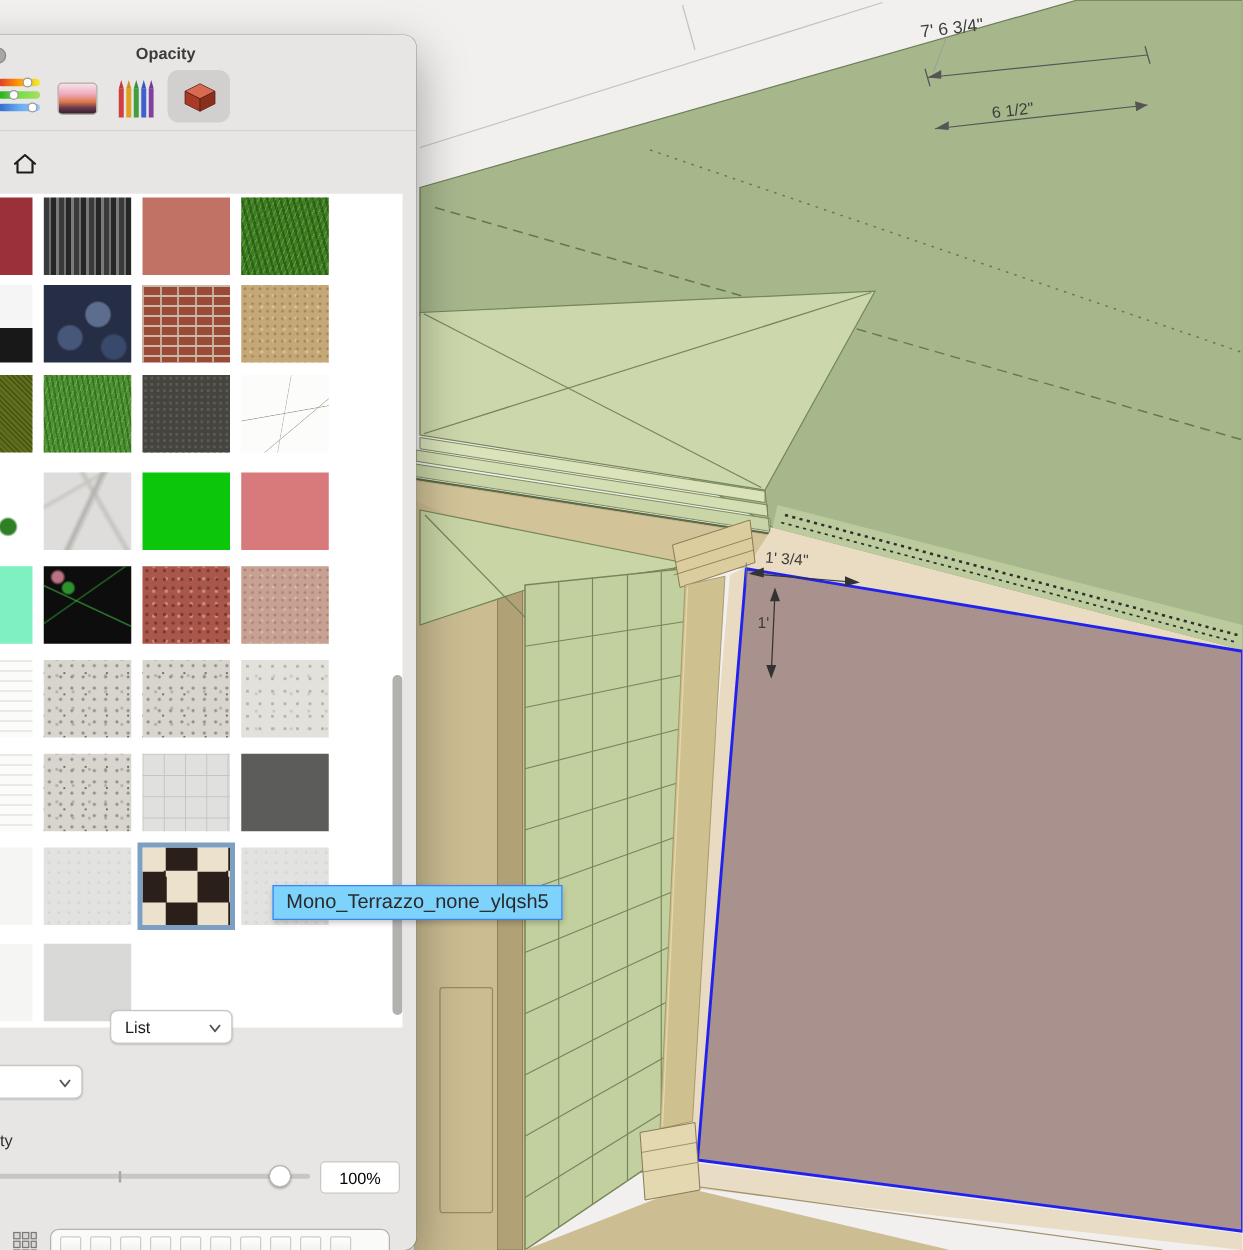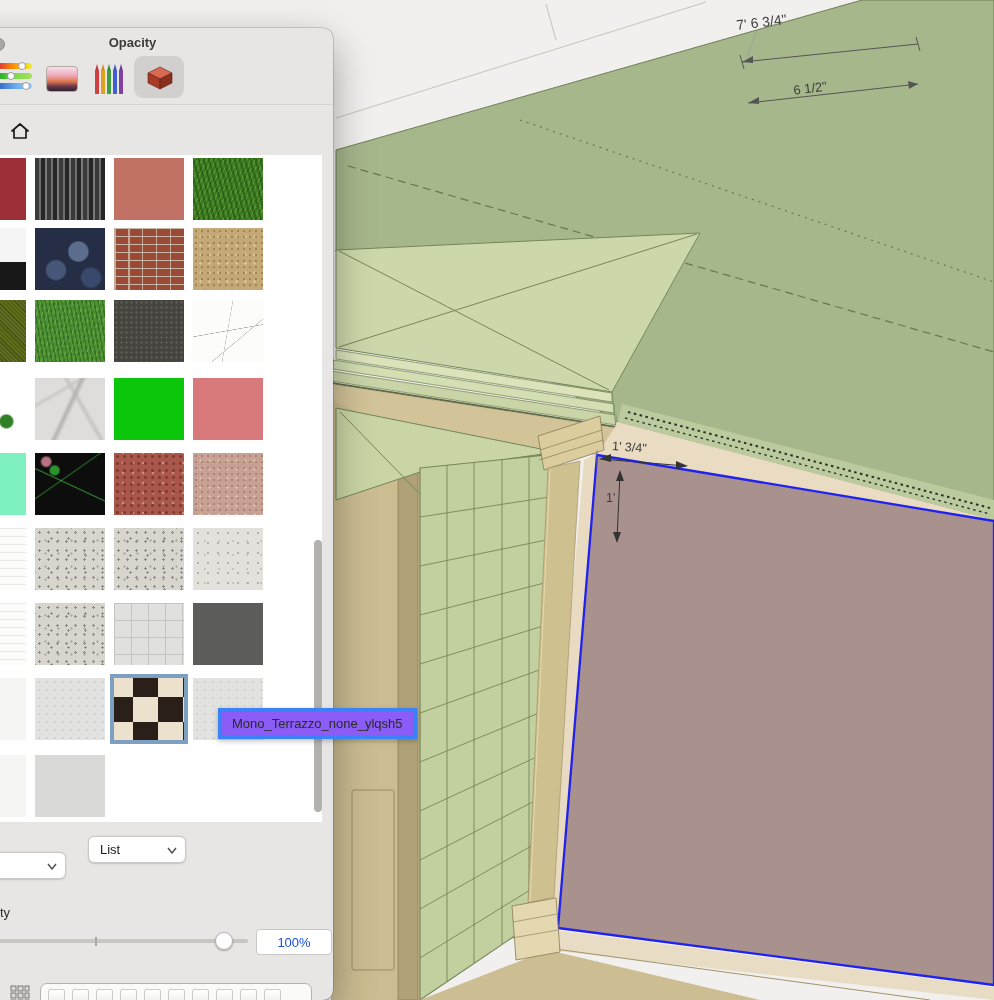--- a/index.html
+++ b/index.html
@@ -25,41 +25,41 @@
   .icon-pencils{left:161px;top:8px;width:30px;height:34px;}
   .mode-selected-bg{position:absolute;left:202px;top:2px;width:50px;height:42px;border-radius:9px;background:#d2d0ce;}
   .icon-brick{position:absolute;left:10px;top:7px;}
   .home-btn{position:absolute;left:78px;top:94px;width:22px;height:22px;}
   .dropdown{position:absolute;background:#fff;border:1px solid #c9c7c4;border-radius:6px;
     box-shadow:0 .5px 1.5px rgba(0,0,0,.15);display:flex;align-items:center;
     font-size:13px;color:#1a1a1a;box-sizing:border-box;padding:0 8px 0 11px;}
   .dropdown .lbl{flex:1;white-space:nowrap;overflow:hidden;}
   .collection-dd{left:104px;top:91px;width:288px;height:28px;}
   .dd-left{left:4px;top:824px;width:130px;height:27px;}
-  .dd-list{left:156px;top:808px;width:98px;height:27px;}
+  .dd-list{left:156px;top:780px;width:98px;height:27px;}
   .swatch-area{position:absolute;left:8px;top:127px;width:382px;height:667px;background:#ffffff;overflow:hidden;}
   .scroll-thumb{position:absolute;left:374px;top:385px;width:8px;height:272px;border-radius:4px;background:#b3b1ae;}
   .swatch{position:absolute;width:70px;height:62px;}
   .swatch.selected{outline:4px solid var(--swatch_selection,#7d9fc2);}
   .opacity-label{position:absolute;left:34px;top:877px;font-size:13px;color:#2f2f2f;}
   .slider{position:absolute;left:28px;top:903px;width:288px;height:20px;}
   .slider-track{position:absolute;left:0;right:0;top:8px;height:4px;background:#c8c6c3;border-radius:2px;}
   .slider-tick{position:absolute;left:135px;top:6px;width:2px;height:9px;background:#a9a7a4;}
   .slider-thumb{position:absolute;left:255px;top:1px;width:18px;height:18px;border-radius:50%;
     background:#fff;border:1px solid #b8b6b3;box-sizing:border-box;box-shadow:0 1px 2px rgba(0,0,0,.3);}
-  .value-box{position:absolute;left:324px;top:901px;width:76px;height:26px;background:#fff;
-    border:1px solid #c9c7c4;border-radius:4px;text-align:center;line-height:26px;font-size:13px;color:#1d4ed8;box-sizing:border-box;}
+  .value-box{position:absolute;left:324px;top:901px;width:64px;height:26px;background:#fff;
+    border:1px solid #c9c7c4;border-radius:4px;text-align:center;line-height:26px;font-size:13px;color:#000000;box-sizing:border-box;}
   .mini-grid-btn{position:absolute;left:78px;top:957px;width:20px;height:20px;}
   .swatch-strip{position:absolute;left:108px;top:955px;width:272px;height:34px;border:1px solid #b5b3b0;
     border-radius:7px;background:#fafaf9;display:flex;gap:7px;padding:5px 7px;box-sizing:border-box;}
   .strip-cell{width:17px;height:17px;border:1px solid #cfcdca;border-radius:2px;
     background:linear-gradient(180deg,#ffffff,#ececea);box-sizing:border-box;}
   
-  .tooltip{position:absolute;left:218px;top:708px;z-index:30;background:#8b5cf6;border:4px solid #3b82f6;
-    padding:4px 10px;font-size:13px;color:#2a2a2a;box-shadow:0 2px 5px rgba(0,0,0,.25);white-space:nowrap;}
+  .tooltip{position:absolute;left:218px;top:708px;z-index:30;background:#7dd3fc;border:1px solid #3b82f6;
+    padding:4px 10px;font-size:16px;color:#2a2a2a;box-shadow:0 2px 5px rgba(0,0,0,.25);white-space:nowrap;}
   
   .sw-red-solid{background:#9c3038;}
   .sw-dark-stripes{background:repeating-linear-gradient(90deg,#3a3a3a 0 4px,#6f6f6f 4px 6px,#262626 6px 10px,#7a7a7a 10px 12px);}
   .sw-salmon{background:#c17265;}
   .sw-grass-dark{background-color:#3f7d22;background-image:
     repeating-linear-gradient(75deg,rgba(15,55,5,.4) 0 2px,transparent 2px 5px),
     repeating-linear-gradient(-65deg,rgba(130,205,90,.35) 0 1px,transparent 1px 4px);}
   .sw-photo-bw{background:linear-gradient(180deg,#f5f5f5 0 55%,#181818 55% 100%);}
   .sw-denim{background-color:#252e44;background-image:
     radial-gradient(circle at 62% 38%,#5d6d8d 0 16%,transparent 19%),

